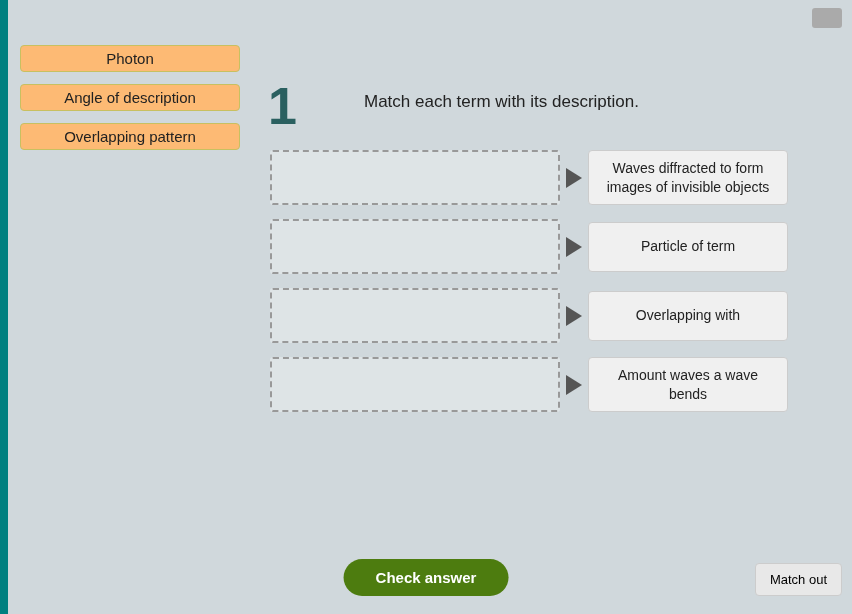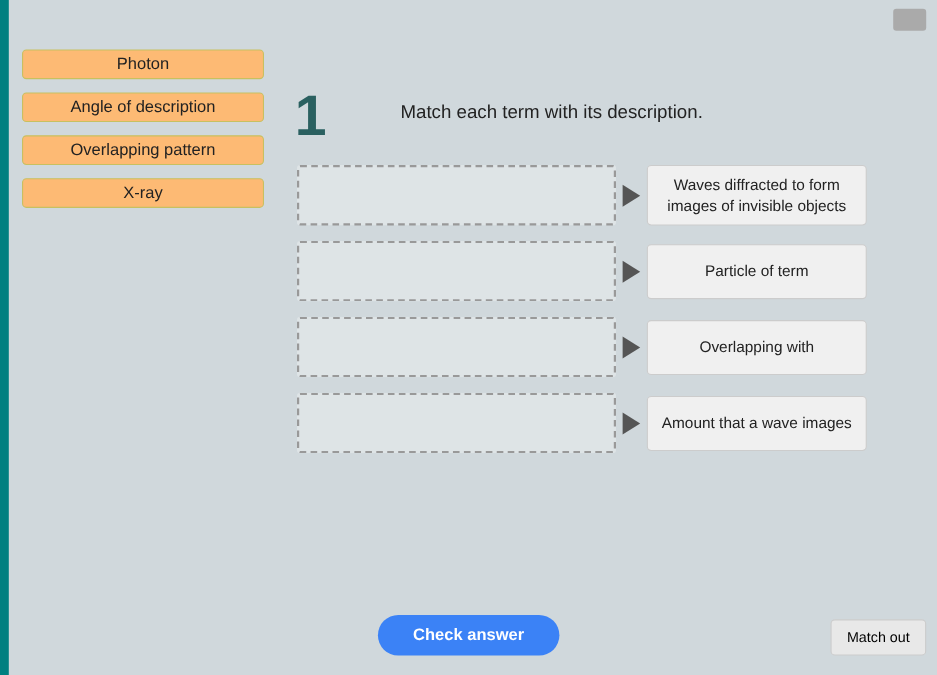--- a/index.html
+++ b/index.html
@@ -124,21 +124,21 @@
       line-height: 1.3;
       flex-shrink: 0;
     }
 
     
     .check-answer-btn {
       position: absolute;
       bottom: 18px;
       left: 50%;
       transform: translateX(-50%);
-      background: #3b82f6;
+      background: #4d7c0f;
       color: white;
       border: none;
       border-radius: 20px;
       padding: 10px 32px;
       font-size: 15px;
       font-weight: bold;
       cursor: pointer;
     }
 
     
@@ -173,23 +173,20 @@
 <div class="terms-column">
   <div class="term-box">
     <span>Photon</span>
   </div>
   <div class="term-box">
     <span>Angle of description</span>
   </div>
   <div class="term-box">
     <span>Overlapping pattern</span>
   </div>
-  <div class="term-box">
-    <span>X-ray</span>
-  </div>
 </div>
 
 <div class="question-number">
   <span>1</span>
 </div>
 
 <div class="instruction">
   <span>Match each term with its description.</span>
 </div>
 
@@ -216,21 +213,21 @@
     <div class="arrow"></div>
     <div class="desc-box">
       <span>Overlapping with</span>
     </div>
   </div>
 
   <div class="match-row">
     <div class="drop-zone"></div>
     <div class="arrow"></div>
     <div class="desc-box">
-      <span>Amount that a wave images</span>
+      <span>Amount waves a wave bends</span>
     </div>
   </div>
 
 </div>
 
 <button class="check-answer-btn">
   <span>Check answer</span>
 </button>
 
 <button class="sign-out-btn">

